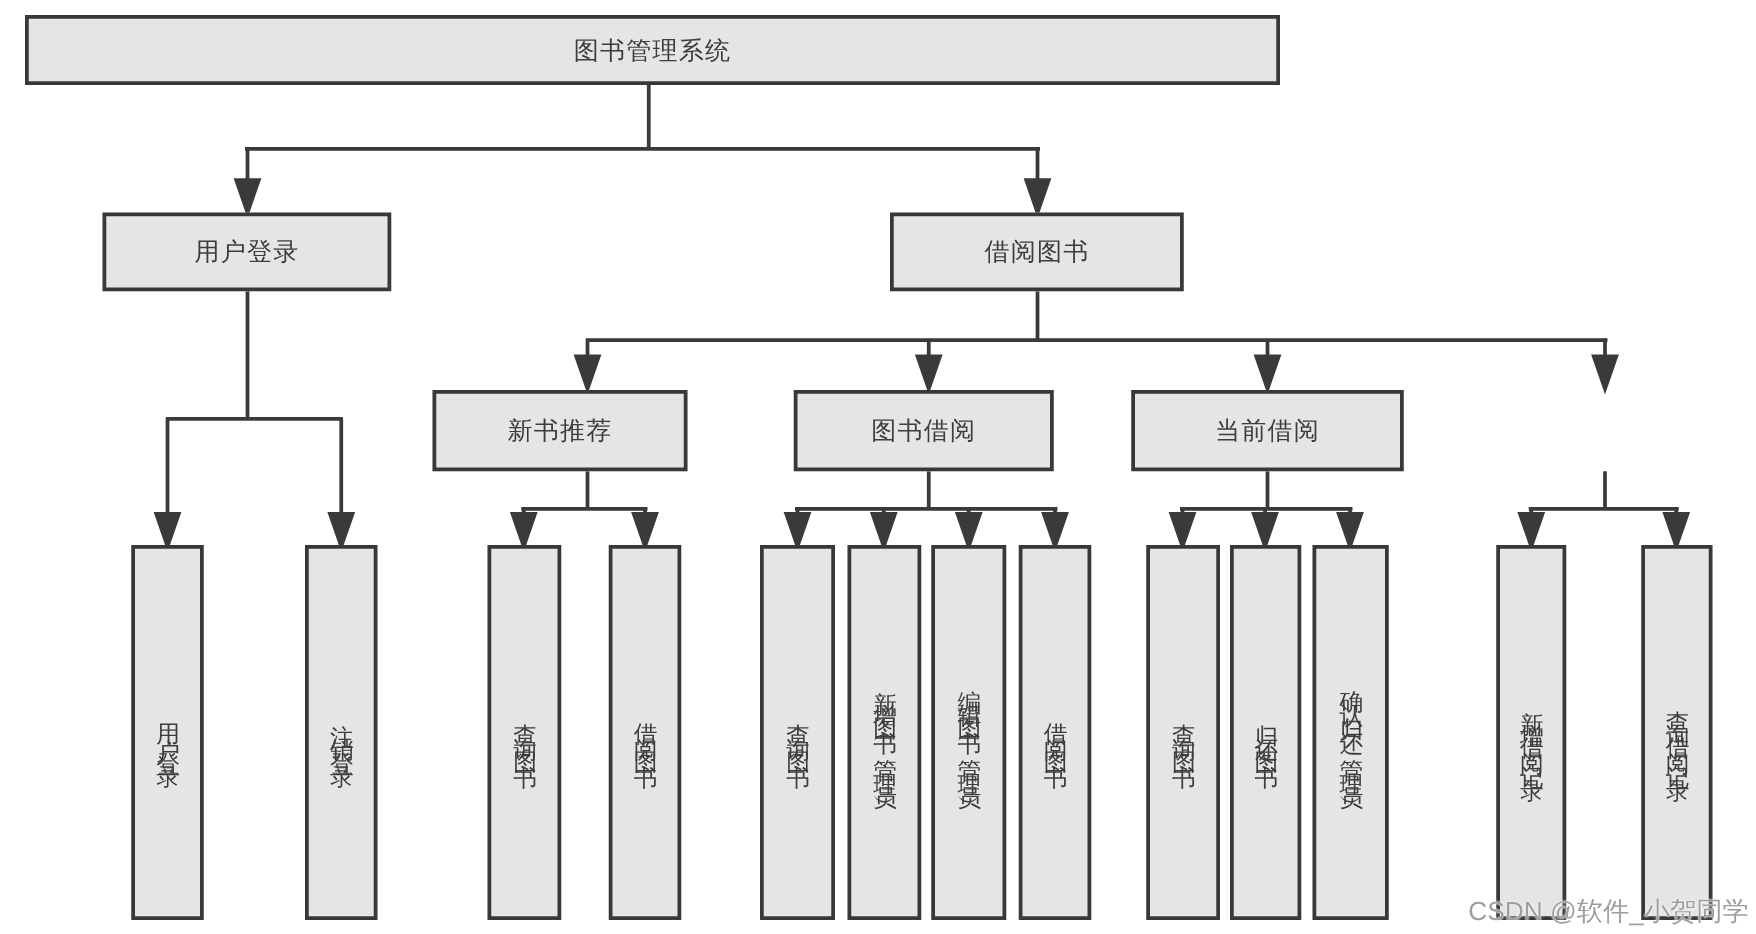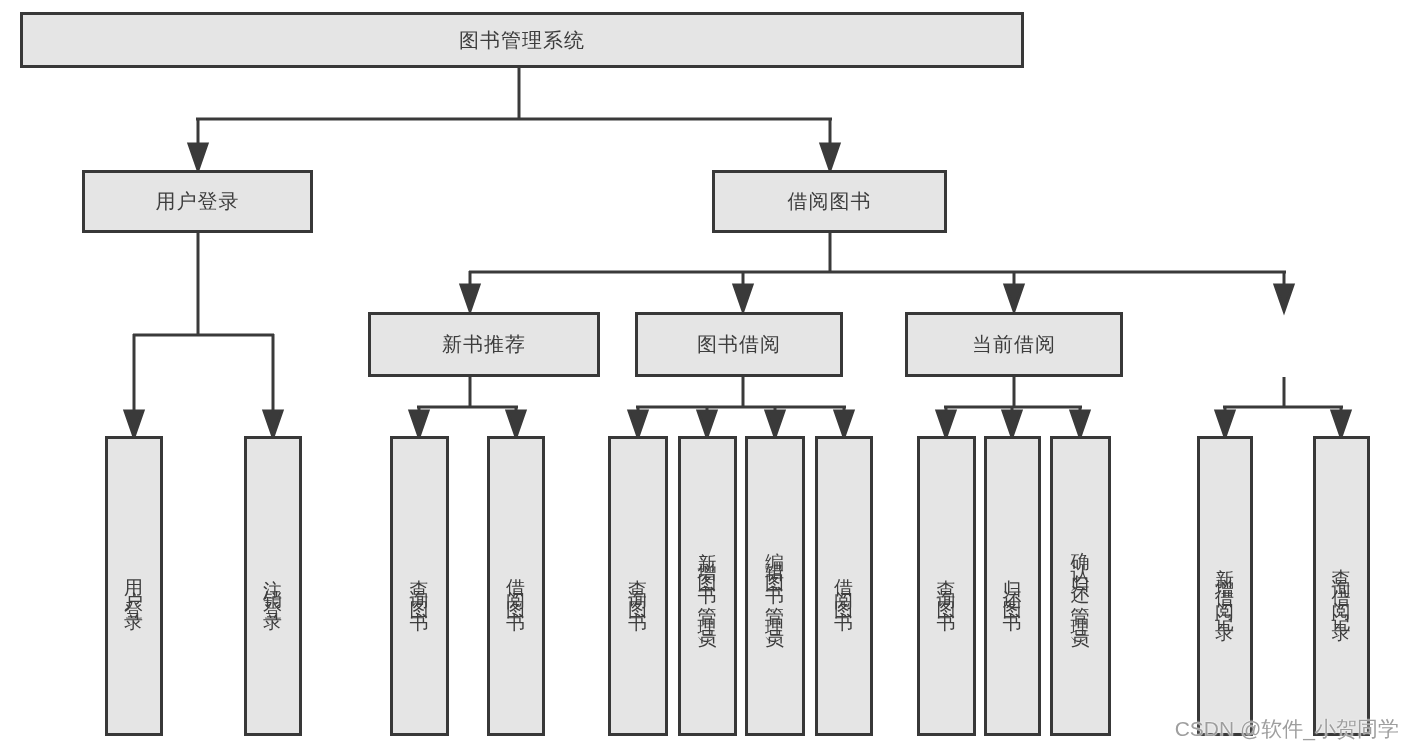--- a/index.html
+++ b/index.html
@@ -131,21 +131,21 @@
     <span class="hlabel">图书管理系统</span>
   </div>
 
   <div class="node" style="left:82px;top:170px;width:231px;height:63px">
     <span class="hlabel">用户登录</span>
   </div>
   <div class="node" style="left:712px;top:170px;width:235px;height:63px">
     <span class="hlabel">借阅图书</span>
   </div>
 
-  <div class="node" style="left:368px;top:312px;width:232px;height:65px">
+  <div class="node" style="left:346px;top:312px;width:204px;height:65px">
     <span class="hlabel">新书推荐</span>
   </div>
   <div class="node" style="left:635px;top:312px;width:208px;height:65px">
     <span class="hlabel">图书借阅</span>
   </div>
   <div class="node" style="left:905px;top:312px;width:218px;height:65px">
     <span class="hlabel">当前借阅</span>
   </div>
 
   <div class="node" style="left:105px;top:436px;width:58px;height:300px">

